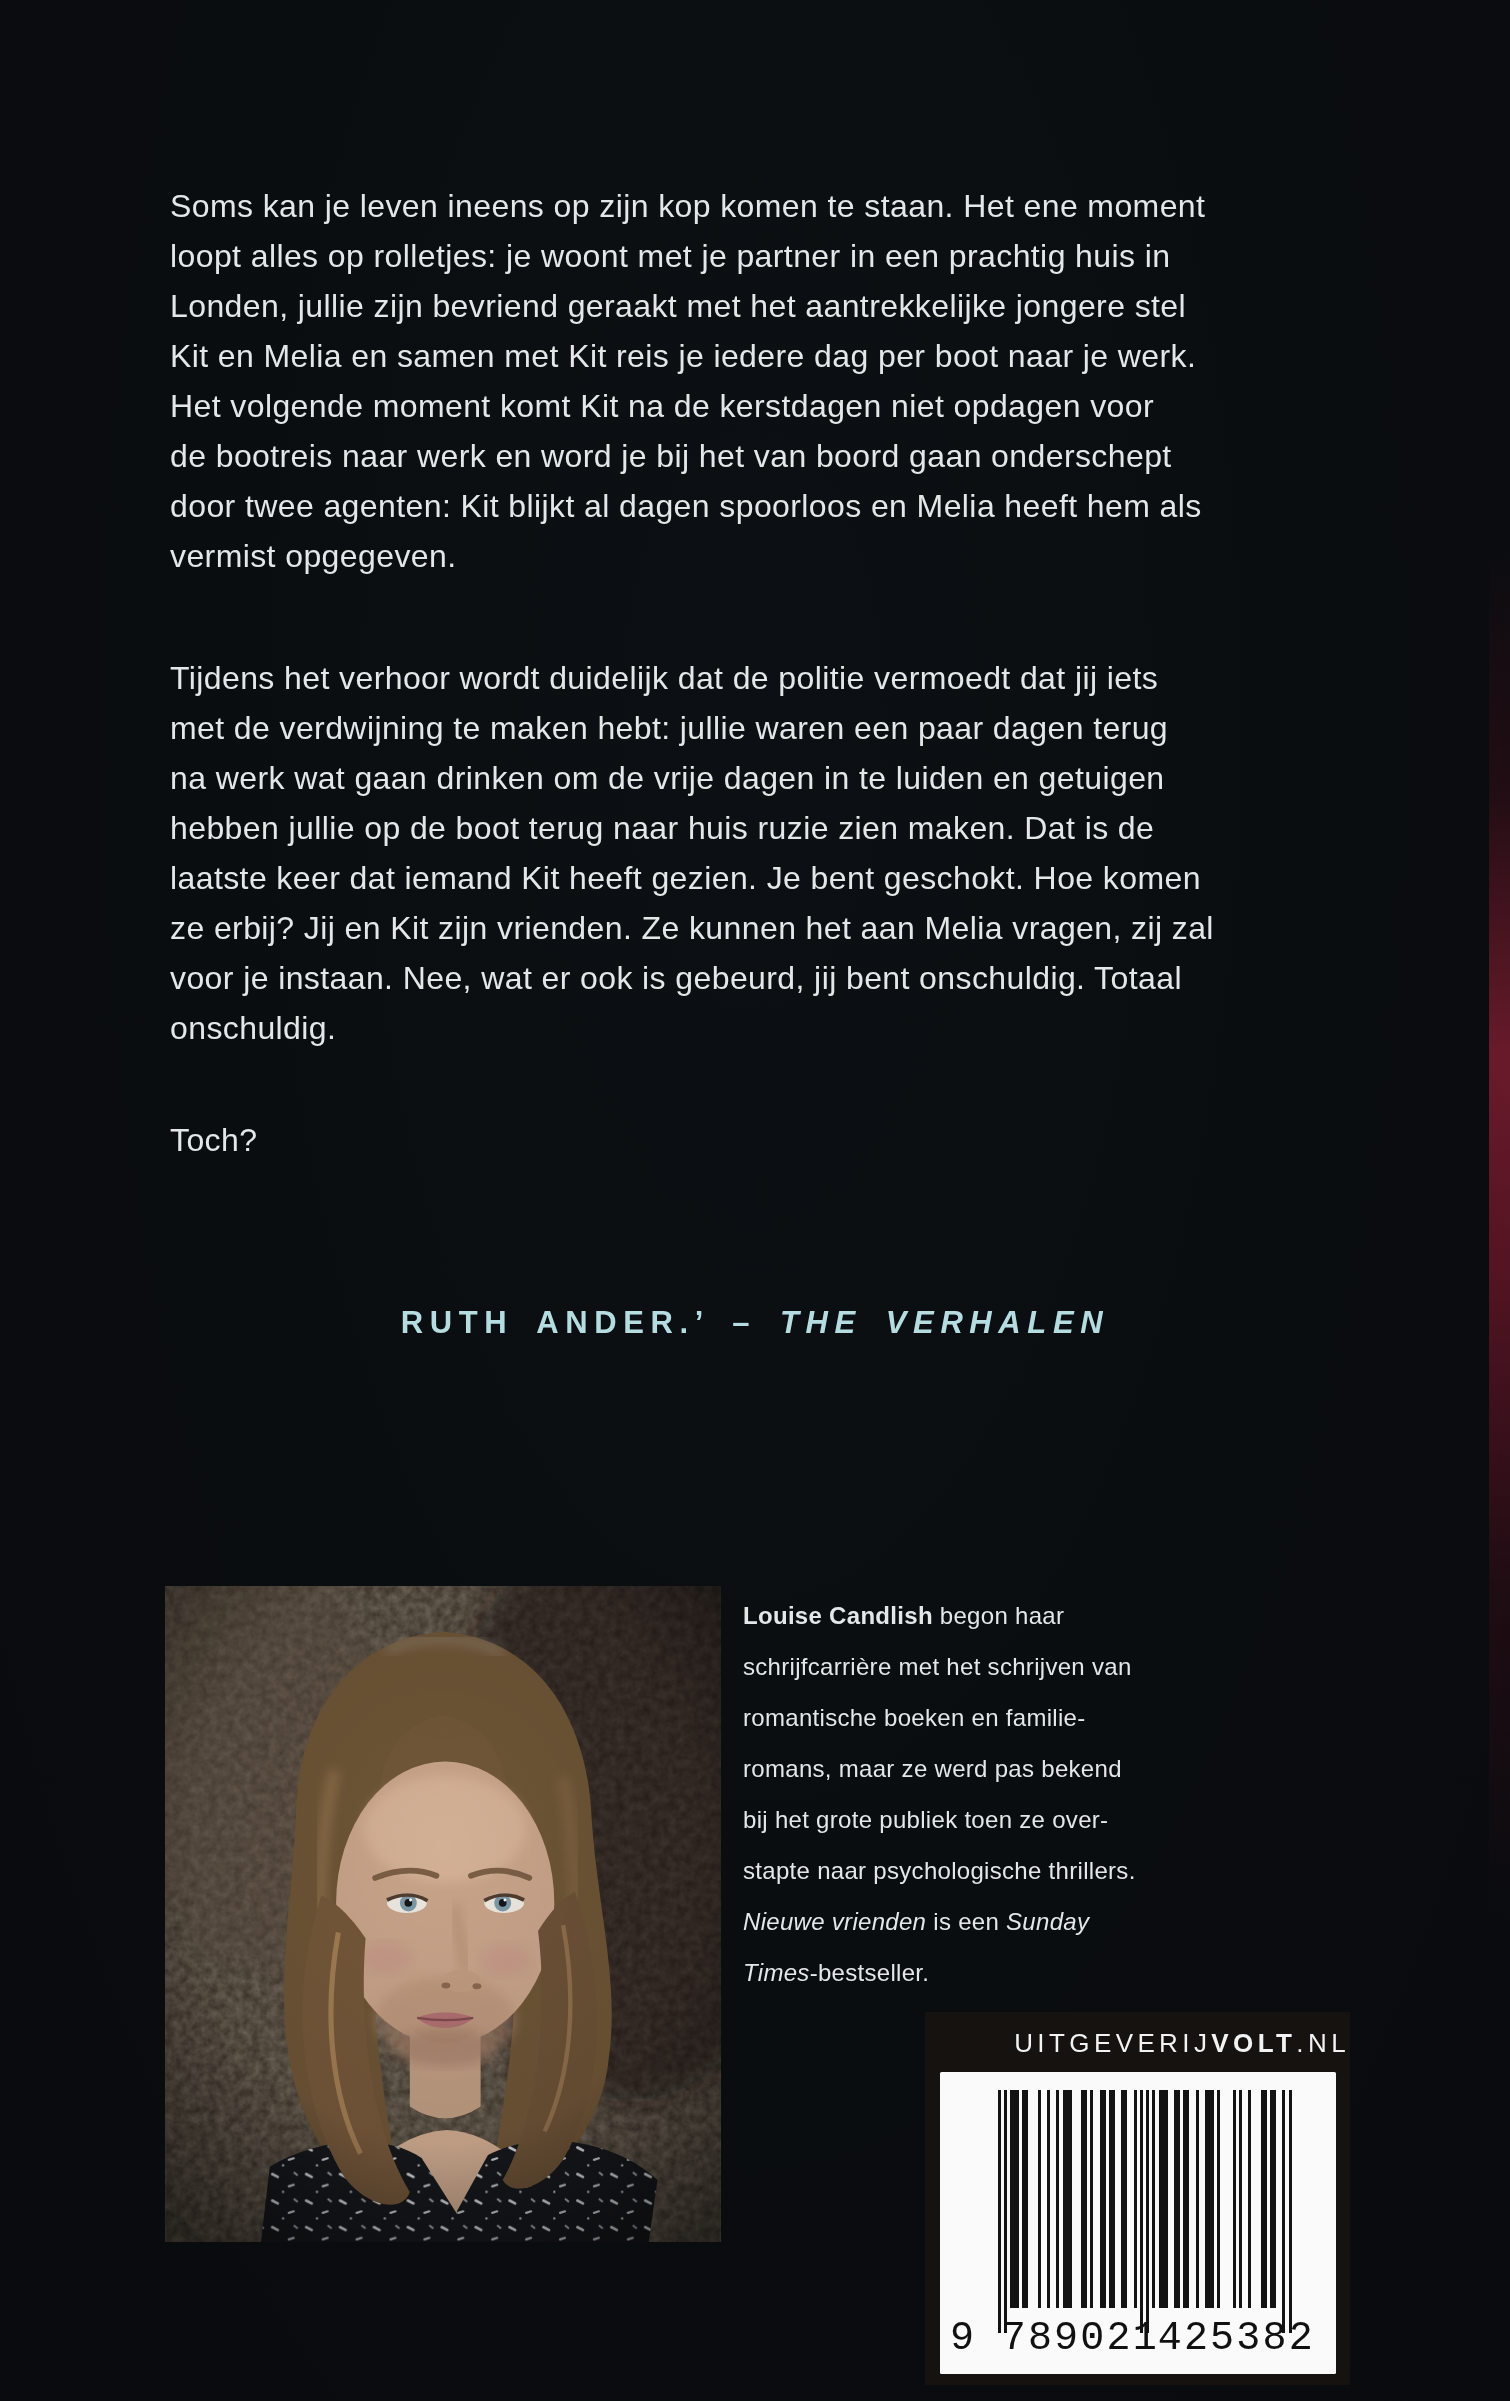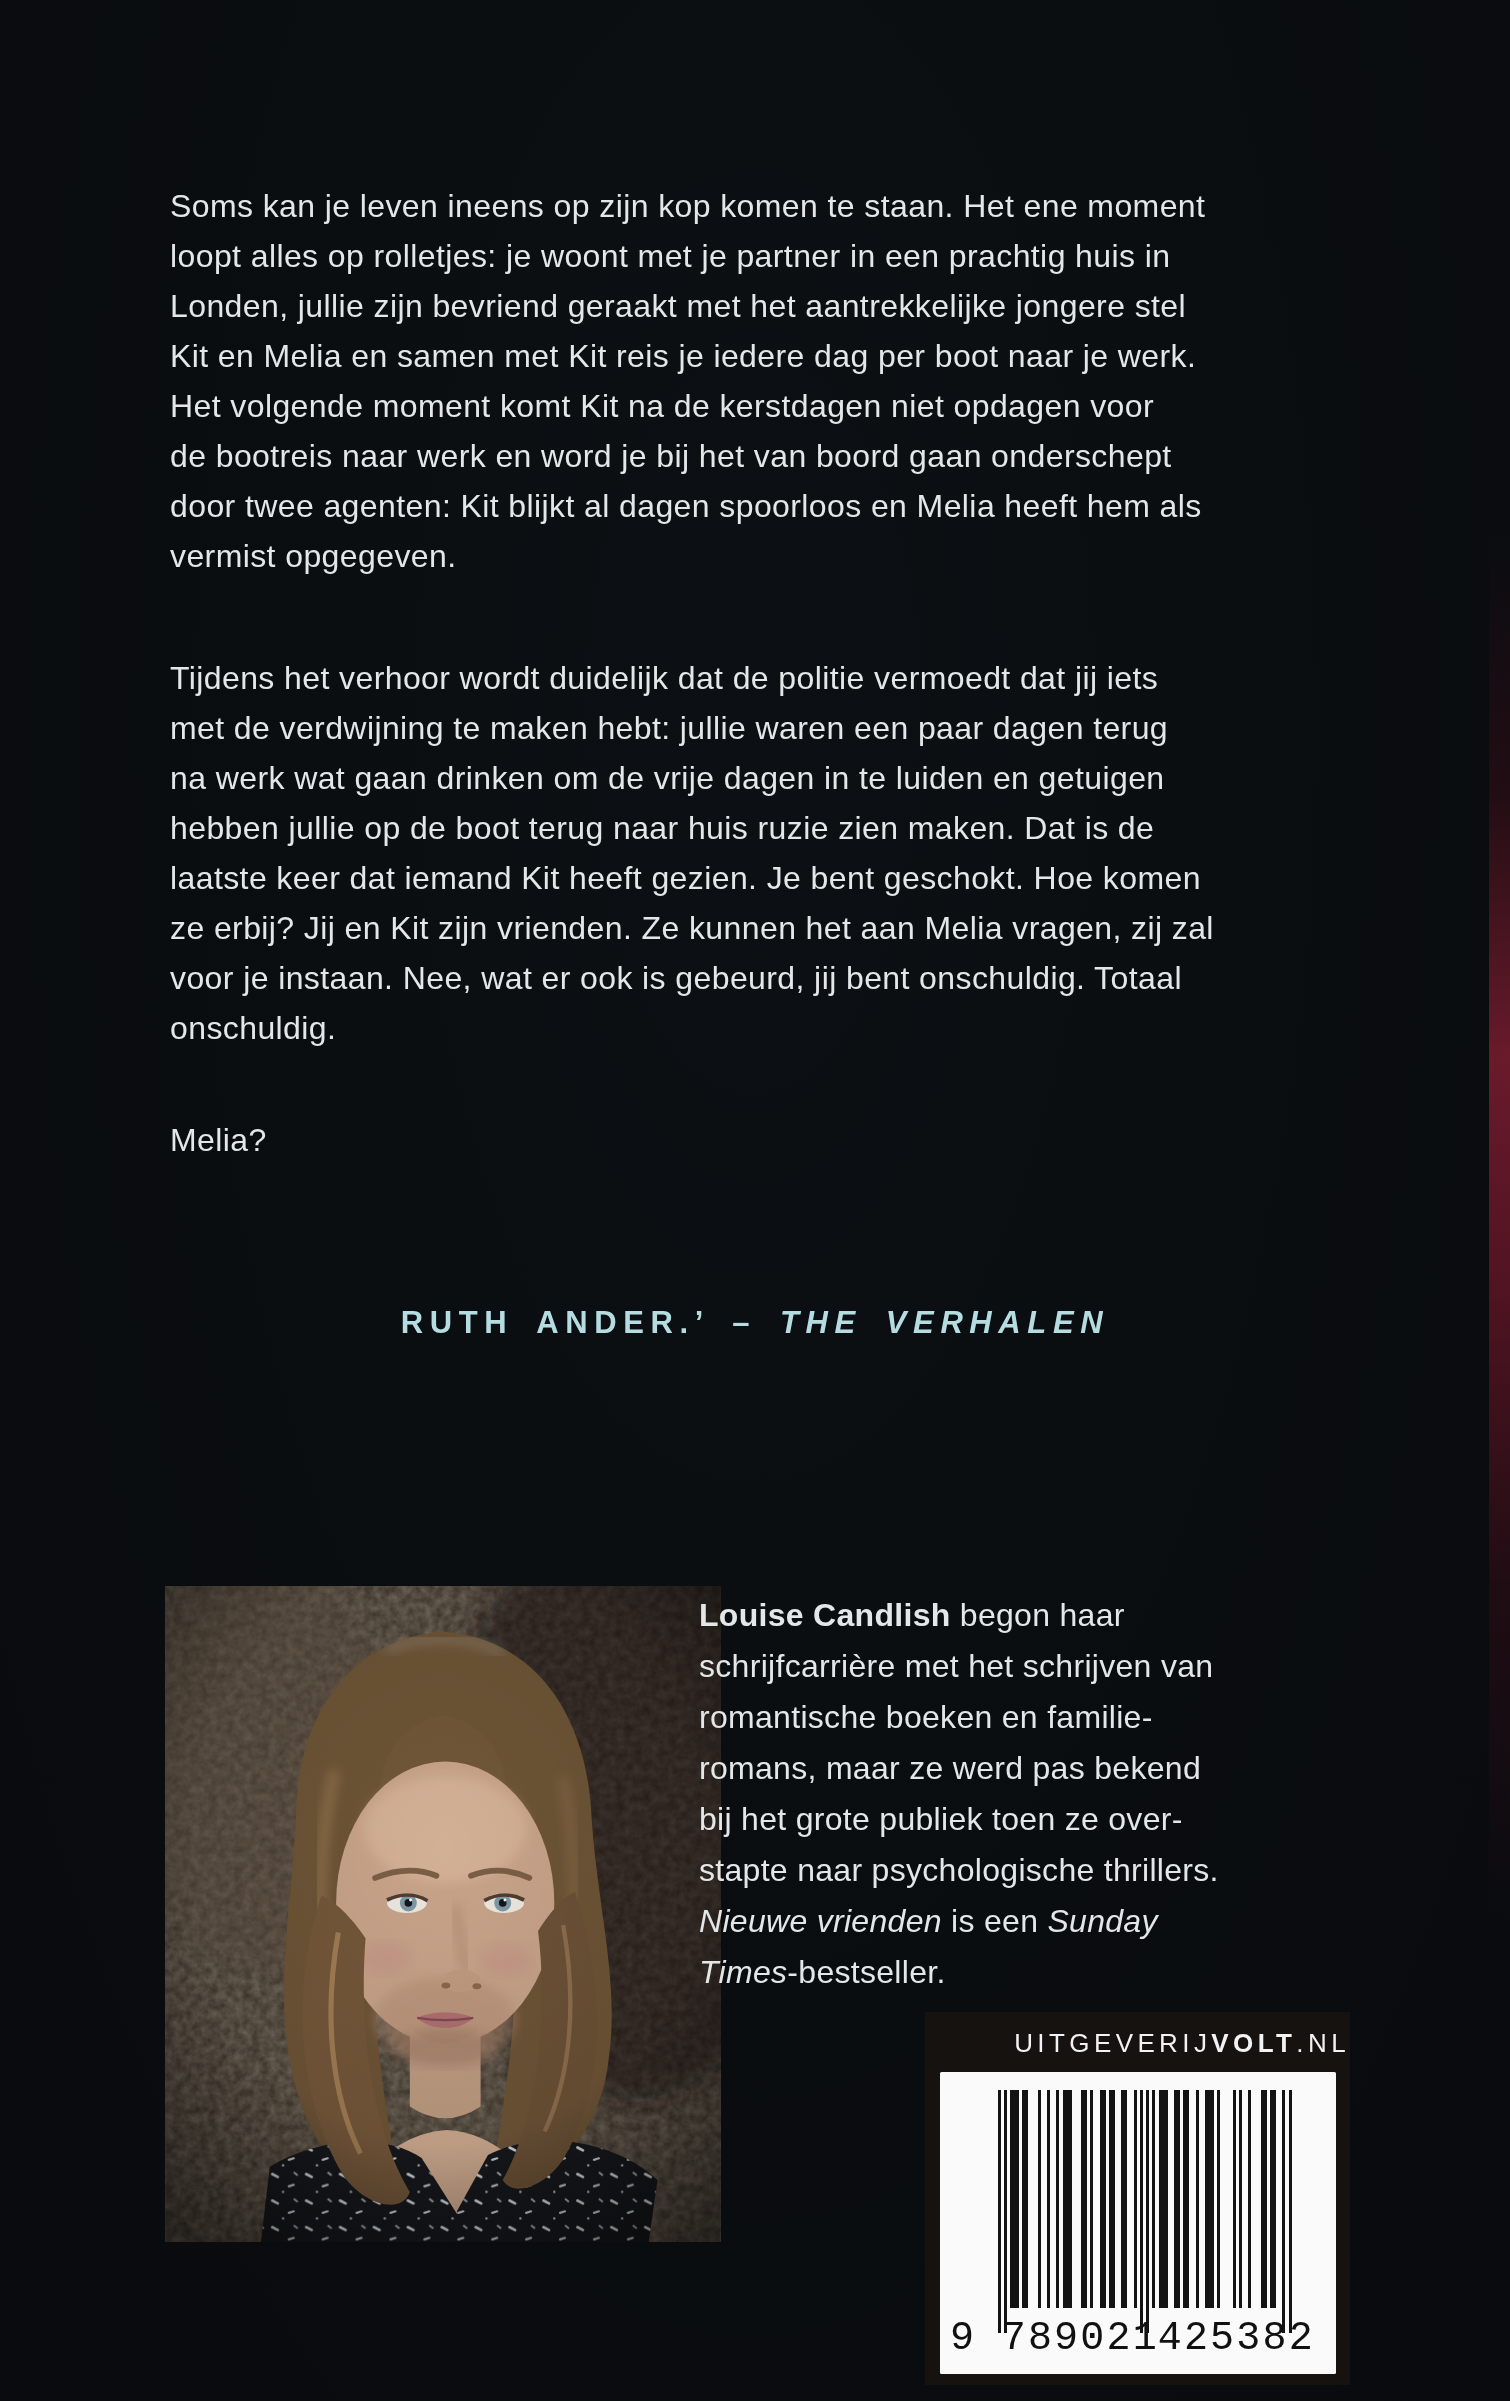--- a/index.html
+++ b/index.html
@@ -38,22 +38,22 @@
   }
   .q1{top:1230px;}
   .q2{top:1398px;}
   .quote .i, .bio .i{font-style:italic;}
   .bio .b{font-weight:700;}
   .photo{
     position:absolute;left:165px;top:1586px;width:556px;height:656px;
     overflow:hidden;background:#352c23;
   }
   .bio{
-    position:absolute;left:699px;top:1590px;width:612px;
-    font-size:32px;line-height:51px;letter-spacing:0.3px;
+    position:absolute;left:743px;top:1590px;width:612px;
+    font-size:24px;line-height:51px;letter-spacing:0.3px;
     white-space:pre;color:var(--body-text,#e4e7e8);
   }
   .volt-block{
     position:absolute;left:925px;top:2012px;width:425px;height:373px;
     background:var(--volt-box-bg,#151210);
   }
   .volt-logo{
     height:60px;line-height:62px;text-align:right;
     color:#f2f2f2;font-size:26px;letter-spacing:4.4px;white-space:nowrap;
   }
@@ -87,21 +87,21 @@
 door twee agenten: Kit blijkt al dagen spoorloos en Melia heeft hem als
 vermist opgegeven.</div>
   <div class="blurb p2">Tijdens het verhoor wordt duidelijk dat de politie vermoedt dat jij iets
 met de verdwijning te maken hebt: jullie waren een paar dagen terug
 na werk wat gaan drinken om de vrije dagen in te luiden en getuigen
 hebben jullie op de boot terug naar huis ruzie zien maken. Dat is de
 laatste keer dat iemand Kit heeft gezien. Je bent geschokt. Hoe komen
 ze erbij? Jij en Kit zijn vrienden. Ze kunnen het aan Melia vragen, zij zal
 voor je instaan. Nee, wat er ook is gebeurd, jij bent onschuldig. Totaal
 onschuldig.</div>
-  <div class="blurb closing">Melia?</div>
+  <div class="blurb closing">Toch?</div>
 
   <div class="quote q1"><br><span>RUTH ANDER.’ – </span><span class="i">THE VERHALEN</span></div>
 
   <div class="photo">
     <svg width="556" height="656" viewBox="0 0 754 890" xmlns="http://www.w3.org/2000/svg">
       <defs>
         <filter id="blur8">
             <feGaussianBlur stdDeviation="8"></feGaussianBlur>
           </filter>
         <filter id="blur18">

